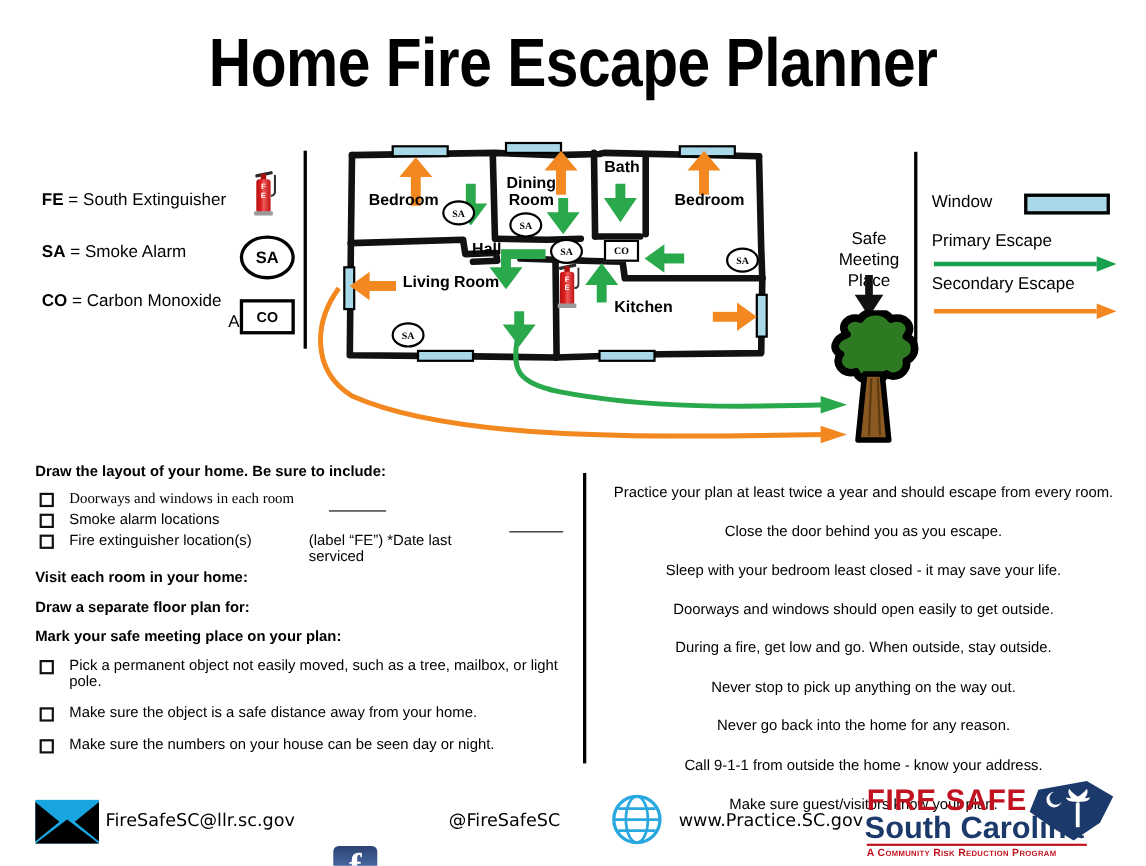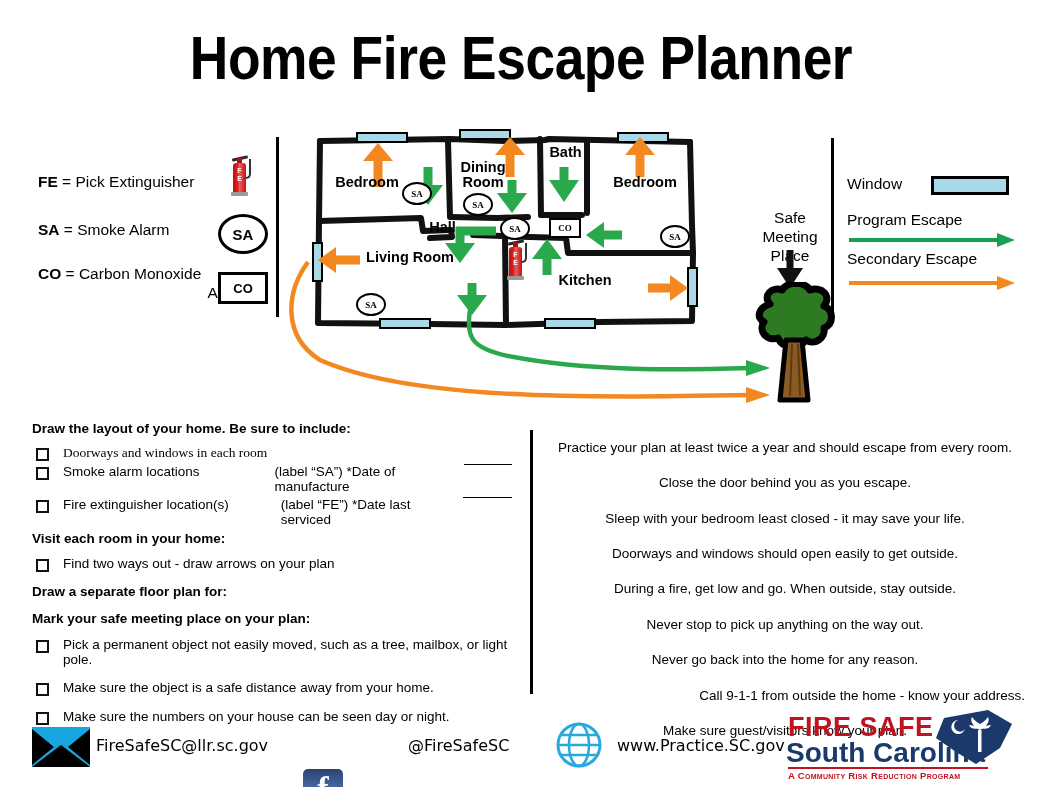--- a/index.html
+++ b/index.html
@@ -81,21 +81,21 @@
 </head>
 <body>
 
 <div class="abs" id="page-title">Home Fire Escape Planner</div>
 
 <div class="abs vrule" style="left:276px;top:137px;height:180px;"></div>
 <div class="abs vrule" style="left:831px;top:138px;height:176px;"></div>
 <div class="abs vrule" style="left:530px;top:430px;height:264px;"></div>
 
 <div class="abs legend-row" style="left:38px;top:172px;width:200px;">
-  <div class="legend-text"><b>FE</b><span> = Pick Extinguisher</span></div>
+  <div class="legend-text"><b>FE</b><span> = South Extinguisher</span></div>
 </div>
 <div class="abs fe" style="left:228px;top:156px;width:26px;height:44px;">
   <div class="handle"></div>
     <div class="hose"></div>
     <div class="neck"></div>
   <div class="body"></div>
     <div class="lbl">F<br>E</div>
     <div class="base"></div>
 </div>
 
@@ -106,21 +106,21 @@
 
 <div class="abs legend-row" style="left:38px;top:264px;width:210px;">
   <div class="legend-text"><b>CO</b><span> = Carbon Monoxide</span>
   <div style="text-align:right;">Alarm</div></div>
 </div>
 <div class="abs co-badge" style="left:218px;top:272px;">CO</div>
 
 <div class="abs rl-text" style="left:847px;top:175px;">Window</div>
 <div class="abs win-swatch" style="left:931px;top:176px;"></div>
 
-<div class="abs rl-text" style="left:847px;top:211px;">Program Escape</div>
+<div class="abs rl-text" style="left:847px;top:211px;">Primary Escape</div>
 <svg class="abs" style="left:847px;top:232px;" width="170" height="16">
   <line x1="2" y1="8" x2="150" y2="8" stroke="#17a04e" stroke-width="4"></line>
   <polygon points="150,1 168,8 150,15" fill="#17a04e"></polygon>
 </svg>
 
 <div class="abs rl-text" style="left:847px;top:250px;">Secondary Escape</div>
 <svg class="abs" style="left:847px;top:275px;" width="170" height="16">
   <line x1="2" y1="8" x2="150" y2="8" stroke="#f2881f" stroke-width="4"></line>
   <polygon points="150,1 168,8 150,15" fill="#f2881f"></polygon>
 </svg>
@@ -256,36 +256,31 @@
   <div class="sect-head">Draw the layout of your home. Be sure to include:</div>
 
   <div style="margin-top:9px;">
     <div class="chk-row" style="margin-bottom:3px;">
       <span class="chkbox"></span>
       <span style="width:230px;font-family:Liberation Serif, serif;">Doorways and windows in each room</span>
     </div>
     <div class="chk-row" style="margin-bottom:3px;">
       <span class="chkbox"></span>
       <span style="width:230px;">Smoke alarm locations</span>
-      <span>(label “SA”) *Date of manufacture</span>
       <span class="blank" style="width:52px;margin-left:6px;"></span>
     </div>
     <div class="chk-row" style="margin-bottom:2px;">
       <span class="chkbox"></span>
       <span style="width:230px;">Fire extinguisher location(s)</span>
       <span>(label “FE”)  *Date last serviced</span>
       <span class="blank" style="width:52px;margin-left:8px;"></span>
     </div>
   </div>
 
   <div class="sect-head" style="margin-top:4px;">Visit each room in your home:</div>
-  <div class="chk-row" style="margin-top:10px;">
-    <span class="chkbox"></span>
-    <span>Find two ways out - draw arrows on your plan</span>
-  </div>
 
   <div class="sect-head" style="margin-top:12px;">Draw a separate floor plan for:</div>
 
   <div class="sect-head" style="margin-top:12px;">Mark your safe meeting place on your plan:</div>
   <div class="chk-row" style="margin-top:11px;">
     <span class="chkbox"></span>
     <span>Pick a permanent object not easily moved, such as a tree, mailbox, or light pole.</span>
   </div>
   <div class="chk-row" style="margin-top:13px;">
     <span class="chkbox"></span>
@@ -298,21 +293,21 @@
 </div>
 
 <div class="abs" style="left:545px;top:440px;width:480px;">
   <div class="tip">Practice your plan at least twice a year and should escape from every room.</div>
   <div class="tip" style="margin-top:20px;">Close the door behind you as you escape.</div>
   <div class="tip" style="margin-top:21px;">Sleep with your bedroom least closed - it may save your life.</div>
   <div class="tip" style="margin-top:20px;">Doorways and windows should open easily to get outside.</div>
   <div class="tip" style="margin-top:20px;">During a fire, get low and go. When outside, stay outside.</div>
   <div class="tip" style="margin-top:21px;">Never stop to pick up anything on the way out.</div>
   <div class="tip" style="margin-top:20px;">Never go back into the home for any reason.</div>
-  <div class="tip" style="margin-top:21px;text-align:right;">Call 9-1-1 from outside the home - know your address.</div>
+  <div class="tip" style="margin-top:21px;">Call 9-1-1 from outside the home - know your address.</div>
   <div class="tip" style="margin-top:20px;">Make sure guest/visitors know your plan.</div>
 </div>
 
 <svg class="abs" style="left:32px;top:727px;" width="58" height="40">
   <rect x="0" y="0" width="58" height="40" fill="#19a6e0"></rect>
   <polygon points="0,0 29,22 58,0" fill="#19a6e0"></polygon>
   <polygon points="0,2 0,38 22,20" fill="#000"></polygon>
   <polygon points="58,2 58,38 36,20" fill="#000"></polygon>
   <polygon points="0,40 29,18 58,40" fill="#000"></polygon>
 </svg>

